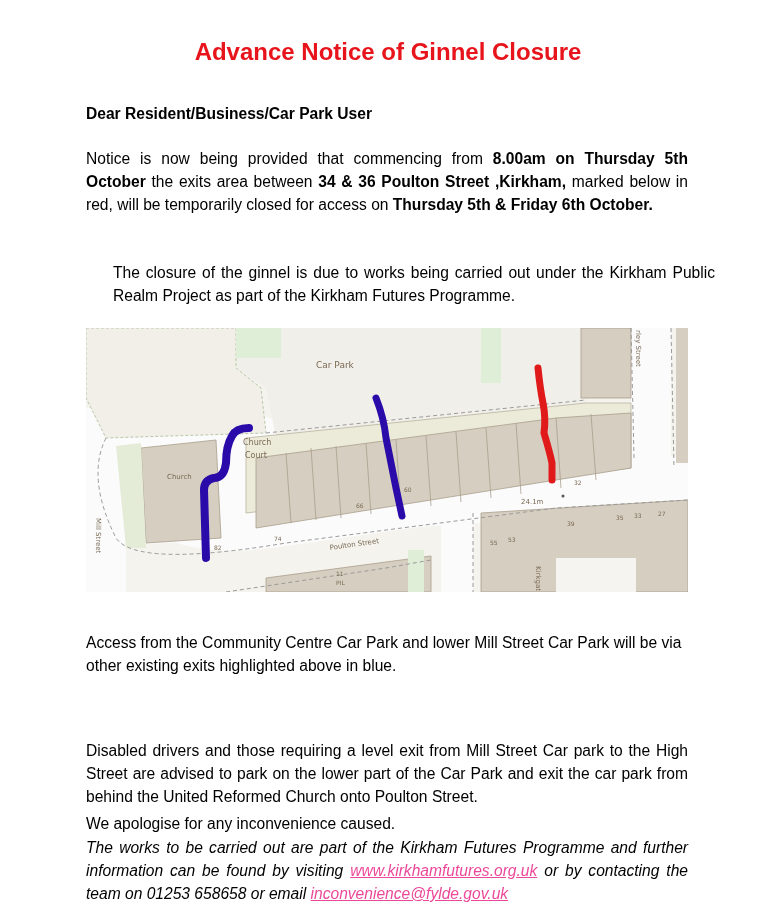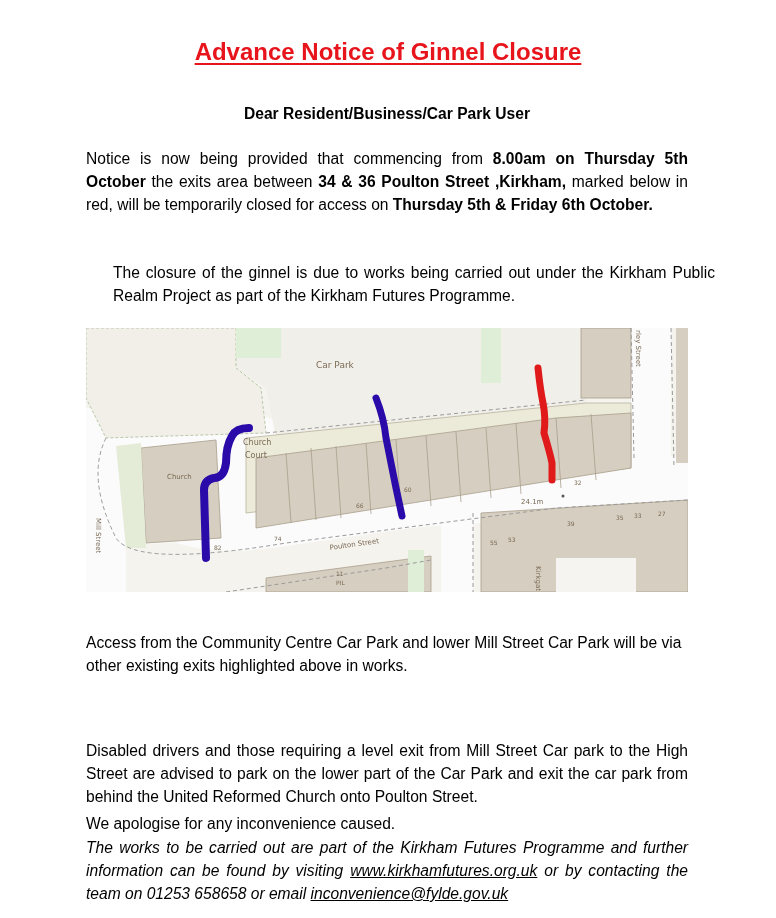--- a/index.html
+++ b/index.html
@@ -1,31 +1,31 @@
 <!DOCTYPE html>
 <html><head>
 <meta charset="utf-8">
 <style>
   html, body { margin: 0; padding: 0; background: #ffffff; }
   body { width: 776px; height: 918px; position: relative; overflow: hidden;
          font-family: "Liberation Sans", "DejaVu Sans", sans-serif; color: #000; }
   .title { position: absolute; left: 0; width: 776px; top: 38px; text-align: center;
            font-size: 24px; font-weight: bold; color: #e8141c; }
-  .title span { text-decoration: underline; text-decoration-thickness: 2px; text-underline-offset: 3px; }
+  .title span { text-decoration-thickness: 2px; text-underline-offset: 3px; }
   .para { position: absolute; left: 86px; width: 602px; font-size: 15.6px; line-height: 23px; }
   .justify { text-align: justify; }
-  .greeting { top: 102px; font-weight: bold; text-align: center; }
+  .greeting { top: 102px; font-weight: bold; }
   .p1 { top: 147px; }
   .p2 { top: 261px; margin-left: 27px; }
   .p3 { top: 631px; }
   .p4 { top: 739px; }
   .p5 { top: 812px; }
   .p6 { top: 836px; font-style: italic; }
   b { font-weight: bold; }
-  a.link { color: #000000; text-decoration: underline; }
+  a.link { color: #ec4899; text-decoration: underline; }
   .map { position: absolute; left: 86px; top: 328px; width: 602px; height: 264px; overflow: hidden; background: #bef264; }
   .map svg { display: block; }
   .maplabel { font-family: "DejaVu Sans", sans-serif; fill: #7a6a55; }
 </style>
 </head>
 <body>
 
 <div class="title"><span>Advance Notice of Ginnel Closure</span></div>
 
 <div class="para greeting">Dear Resident/Business/Car Park User</div>
@@ -114,19 +114,19 @@
       <text x="250" y="248">11</text>
       <text x="250" y="257">PIL</text>
     </g>
 
     <path d="M163 100 Q 150 100 146 108 Q 140 118 140 135 Q 138 150 128 150 Q 118 152 118 162 L 120 230" fill="none" stroke="#2a0aa8" stroke-width="8" stroke-linecap="round"></path>
     <path d="M290 70 Q 298 90 300 110 Q 306 140 310 160 L 316 188" fill="none" stroke="#2a0aa8" stroke-width="7" stroke-linecap="round"></path>
     <path d="M452 40 Q 454 60 457 75 Q 460 90 458 105 Q 464 125 466 135 L 466 152" fill="none" stroke="#e01a1a" stroke-width="7" stroke-linecap="round"></path>
   </svg>
 </div>
 
-<div class="para p3">Access from the Community Centre Car Park and lower Mill Street Car Park will be via other existing exits highlighted above in works.</div>
+<div class="para p3">Access from the Community Centre Car Park and lower Mill Street Car Park will be via other existing exits highlighted above in blue.</div>
 
 <div class="para p4 justify">Disabled drivers and those requiring a level exit from Mill Street Car park to the High Street are advised to park on the lower part of the Car Park and exit the car park from behind the United Reformed Church onto Poulton Street.</div>
 
 <div class="para p5">We apologise for any inconvenience caused.</div>
 
 <div class="para p6 justify"><span>The works to be carried out are part of the Kirkham Futures Programme and further information can be found by visiting </span><a class="link" href="#">www.kirkhamfutures.org.uk</a><span> or by contacting the team on 01253 658658 or email </span><a class="link" href="#">inconvenience@fylde.gov.uk</a></div>
 
 </body></html>

